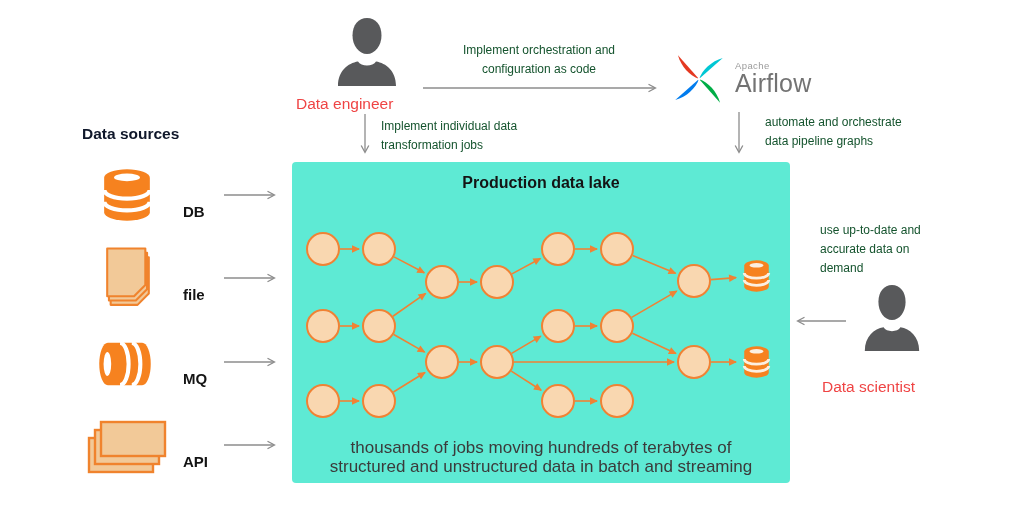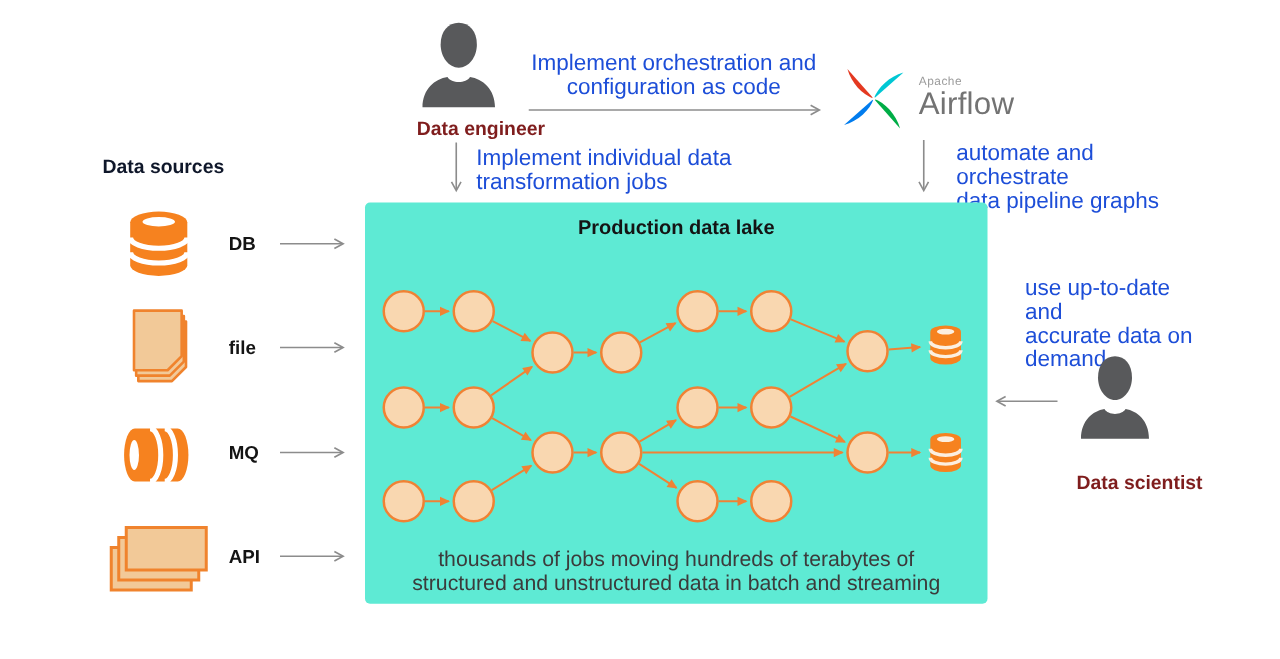--- a/index.html
+++ b/index.html
@@ -7,24 +7,24 @@
           font-family:"Liberation Sans","DejaVu Sans",sans-serif;color:#141414;}
   .abs{position:absolute;}
   .lake{position:absolute;left:292px;top:162px;width:498px;height:321px;
         background:#5eead4;border-radius:4px;z-index:1;}
   .lake-title{position:absolute;left:0;top:12px;width:100%;text-align:center;
         font-size:16px;font-weight:700;color:#141414;}
   .lake-caption{position:absolute;left:0;top:276px;width:100%;text-align:center;
         font-size:17px;line-height:19px;color:#3b3b3b;white-space:pre-line;}
   #overlay{position:absolute;left:0;top:0;z-index:3;pointer-events:none;}
   .label-bold{font-size:15.5px;font-weight:700;color:#0f172a;}
-  .annot{font-size:18px;line-height:19px;color:#1d4ed8;white-space:pre-line;}
+  .annot{font-size:12px;line-height:19px;color:#14532d;white-space:pre-line;}
   .center{text-align:center;}
-  .person-label{position:absolute;text-align:right;font-size:15.5px;font-weight:700;color:#7f1d1d;}
-  .src-label{position:absolute;font-size:15px;font-weight:700;color:#141414;}
+  .person-label{position:absolute;text-align:left;font-size:15.5px;font-weight:400;color:#ef4444;}
+  .src-label{position:absolute;font-size:15px;font-weight:700;color:#141414;margin-top:16px;}
   .airflow-brand{display:block;font-size:9.5px;color:#9b9b9b;letter-spacing:.4px;}
   .airflow-name{display:block;font-size:25px;color:#737373;letter-spacing:.2px;line-height:24px;}
   .z2{z-index:2;} .z4{z-index:4;}
   svg{display:block;}
 </style>
 </head>
 <body>
 
 <div class="canvas">
 

